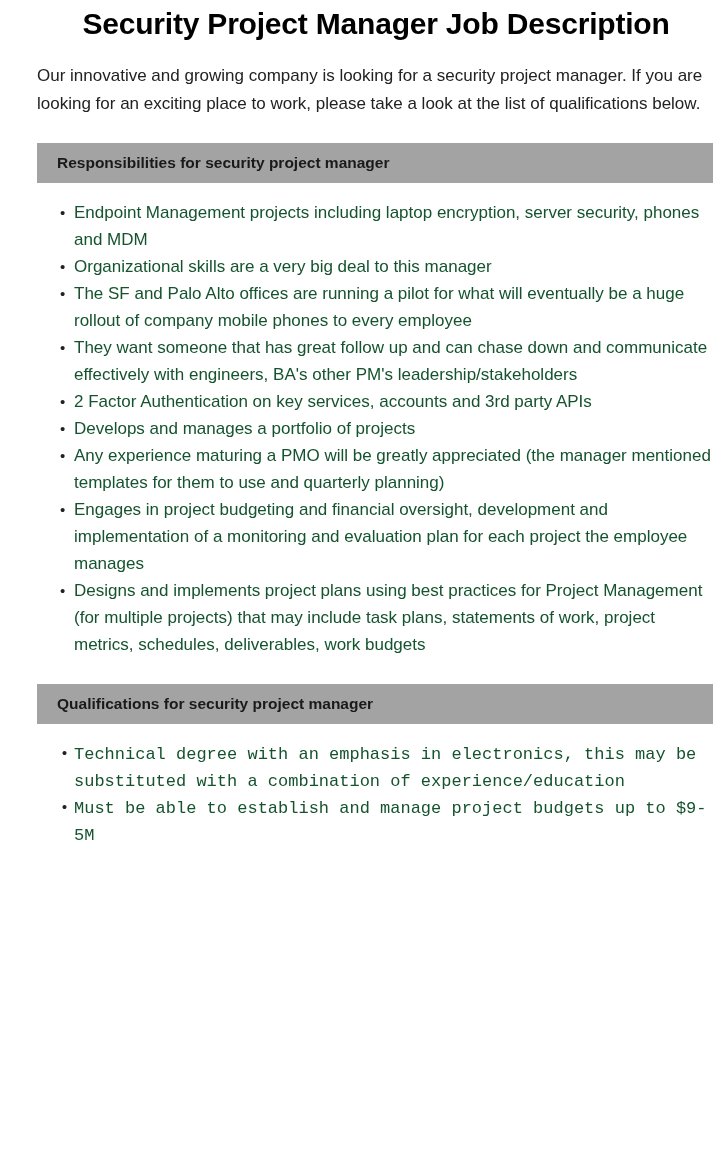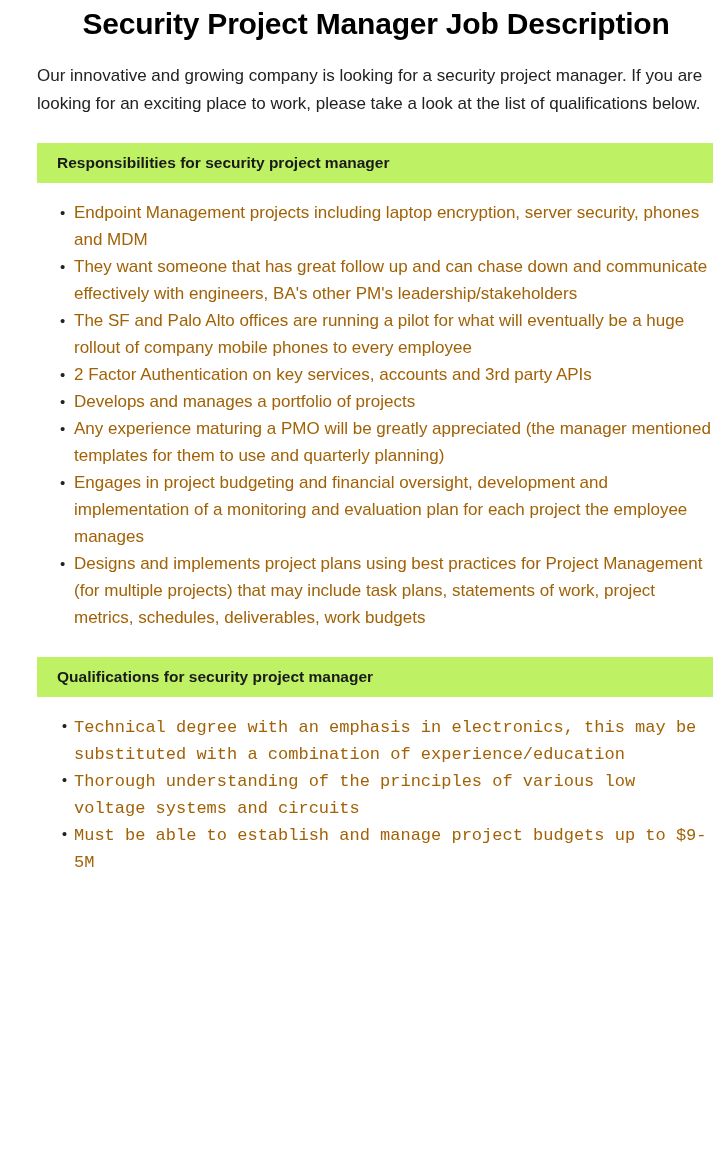--- a/index.html
+++ b/index.html
@@ -37,21 +37,21 @@
     font-size: 17px;
     line-height: 28px;
     color: #222222;
     text-align: left;
   }
   .section {
     margin-top: 25px;
   }
   .section-header {
     margin: 0 23px 0 21px;
-    background: #bef264;
+    background: #a3a3a3;
     height: 40px;
     display: flex;
     align-items: center;
     box-sizing: border-box;
     padding: 0 20px;
   }
   .section-header-text {
     font-size: 15.5px;
     font-weight: bold;
     color: #1a1a1a;
@@ -59,21 +59,21 @@
   }
   ul.items {
     list-style: none;
     margin: 16px 0 0 0;
     padding: 0 23px 0 44px;
   }
   ul.items li {
     position: relative;
     font-size: 17px;
     line-height: 27px;
-    color: #a16207;
+    color: #14532d;
     padding-left: 14px;
     margin: 0 0 0 0;
   }
   ul.items li::before {
     content: "\2022";
     position: absolute;
     left: 0;
     top: 0;
     font-size: 15px;
     line-height: 27px;
@@ -95,34 +95,34 @@
   <h1 class="doc-title">Security Project Manager Job Description</h1>
 
   <p class="intro">Our innovative and growing company is looking for a security project manager. If you are looking for an exciting place to work, please take a look at the list of qualifications below.</p>
 
   <div class="section section-responsibilities">
     <div class="section-header">
       <span class="section-header-text">Responsibilities for security project manager</span>
     </div>
     <ul class="items">
       <li>Endpoint Management projects including laptop encryption, server security, phones and MDM</li>
+      <li>Organizational skills are a very big deal to this manager</li>
+      <li>The SF and Palo Alto offices are running a pilot for what will eventually be a huge rollout of company mobile phones to every employee</li>
       <li>They want someone that has great follow up and can chase down and communicate effectively with engineers, BA's other PM's leadership/stakeholders</li>
-      <li>The SF and Palo Alto offices are running a pilot for what will eventually be a huge rollout of company mobile phones to every employee</li>
       <li>2 Factor Authentication on key services, accounts and 3rd party APIs</li>
       <li>Develops and manages a portfolio of projects</li>
       <li>Any experience maturing a PMO will be greatly appreciated (the manager mentioned templates for them to use and quarterly planning)</li>
       <li>Engages in project budgeting and financial oversight, development and implementation of a monitoring and evaluation plan for each project the employee manages</li>
       <li>Designs and implements project plans using best practices for Project Management (for multiple projects) that may include task plans, statements of work, project metrics, schedules, deliverables, work budgets</li>
     </ul>
   </div>
 
   <div class="section section-qualifications">
     <div class="section-header">
       <span class="section-header-text">Qualifications for security project manager</span>
     </div>
     <ul class="items">
       <li>Technical degree with an emphasis in electronics, this may be substituted with a combination of experience/education</li>
-      <li>Thorough understanding of the principles of various low voltage systems and circuits</li>
       <li>Must be able to establish and manage project budgets up to $9-5M</li>
     </ul>
   </div>
 
 </div>
 
 </body></html>

